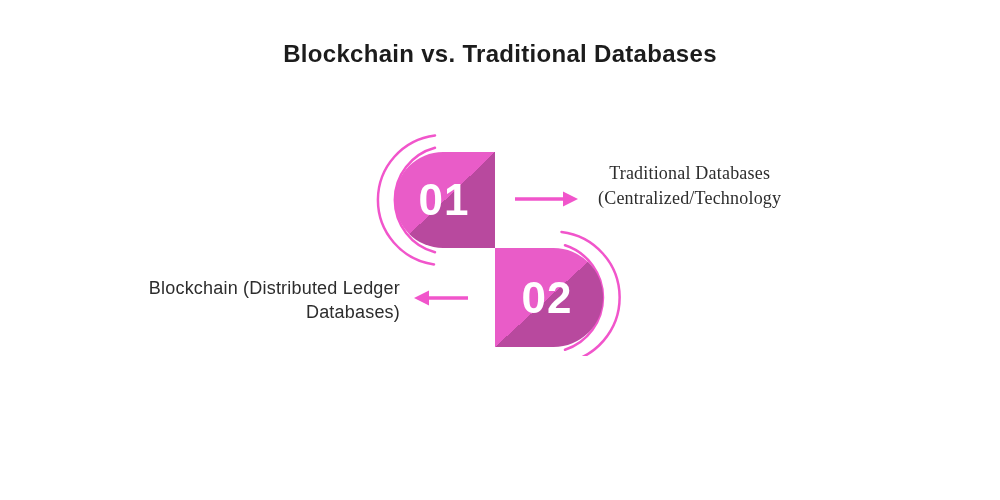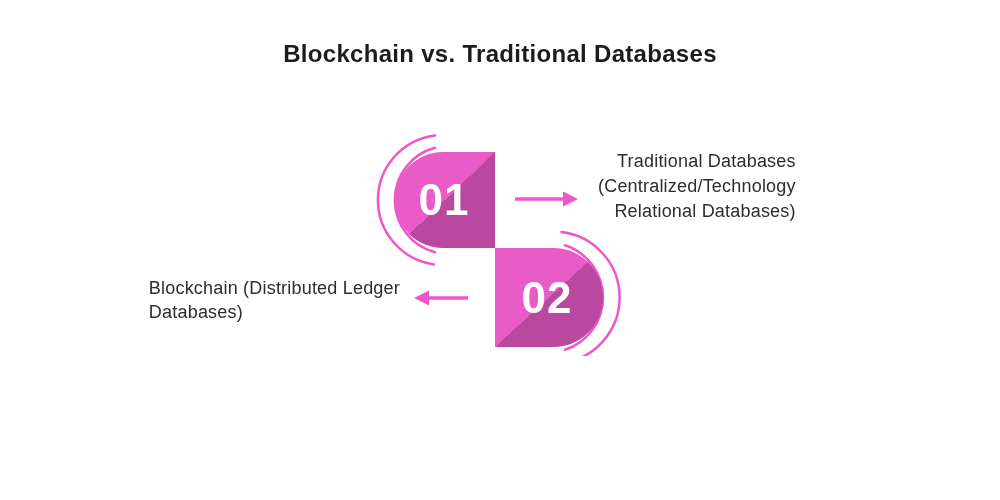--- a/index.html
+++ b/index.html
@@ -29,26 +29,28 @@
   }
   .label {
     position: absolute;
     font-size: 18px;
     line-height: 25px;
     letter-spacing: 0.2px;
     color: #2d2d2d;
   }
   .label-right-block {   
     left: 598px;
-    top: 149px;
-    text-align: right;
+    top: 161px;
+    text-align: center;
+    font-family: Liberation Serif, serif;
   }
   .label-left-block {    
     right: 600px;
     top: 276px;
+    text-align: right;
     line-height: 24px;
   }
   .num-text {
     font-family: "Liberation Sans", sans-serif;
     font-weight: 700;
     font-size: 44px;
     letter-spacing: 1px;
   }
 </style>
 </head>
@@ -86,21 +88,20 @@
 
     <g>
       <line x1="468" y1="298" x2="429" y2="298" stroke-width="3.5" stroke="#F155CB"></line>
       <polygon points="429,290.5 414,298 429,305.5" fill="#F155CB"></polygon>
     </g>
   </svg>
 
   <div class="label label-right-block">
     <div>Traditional Databases</div>
     <div>(Centralized/Technology</div>
-    <div>Relational Databases)</div>
   </div>
 
   <div class="label label-left-block">
     <div>Blockchain (Distributed Ledger</div>
     <div>Databases)</div>
   </div>
 
 </div>
 
 </body></html>

